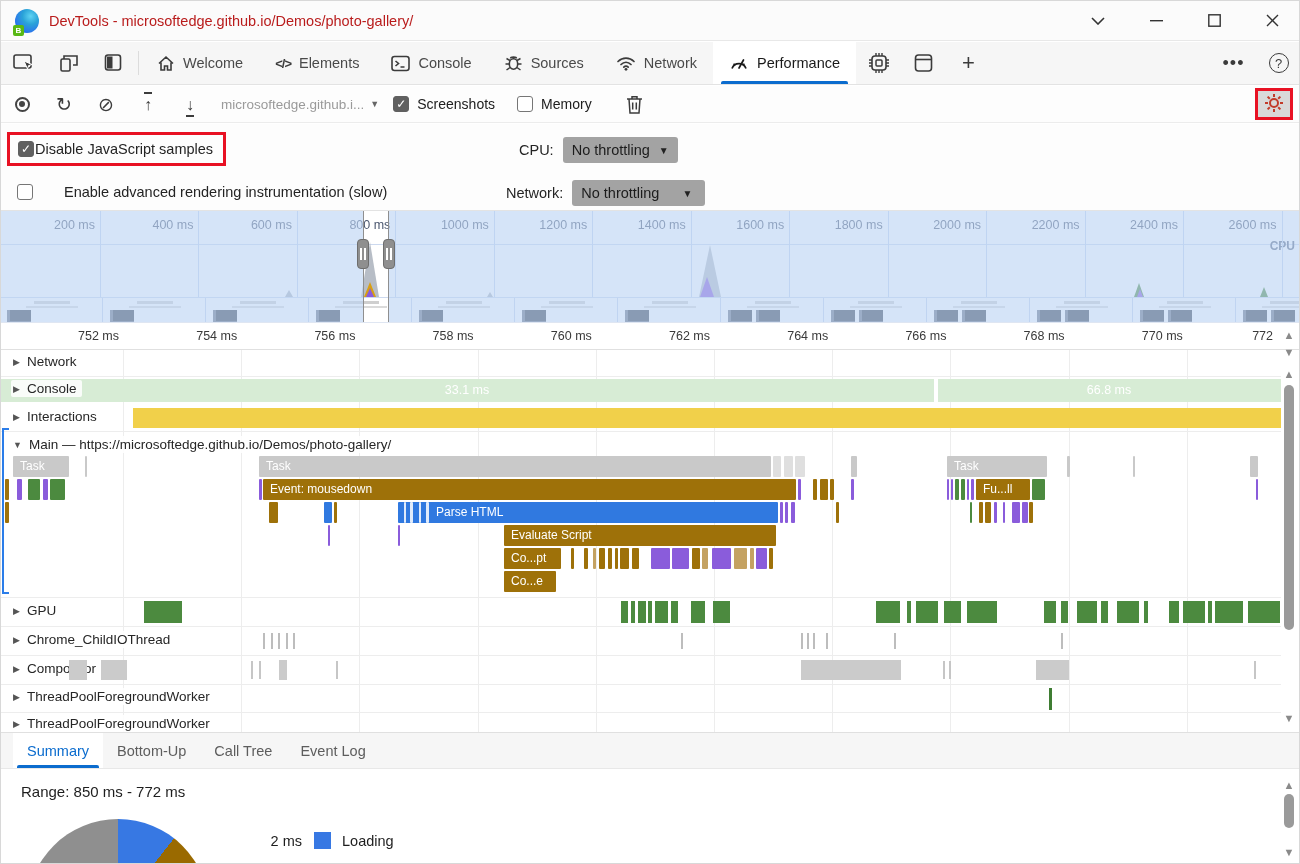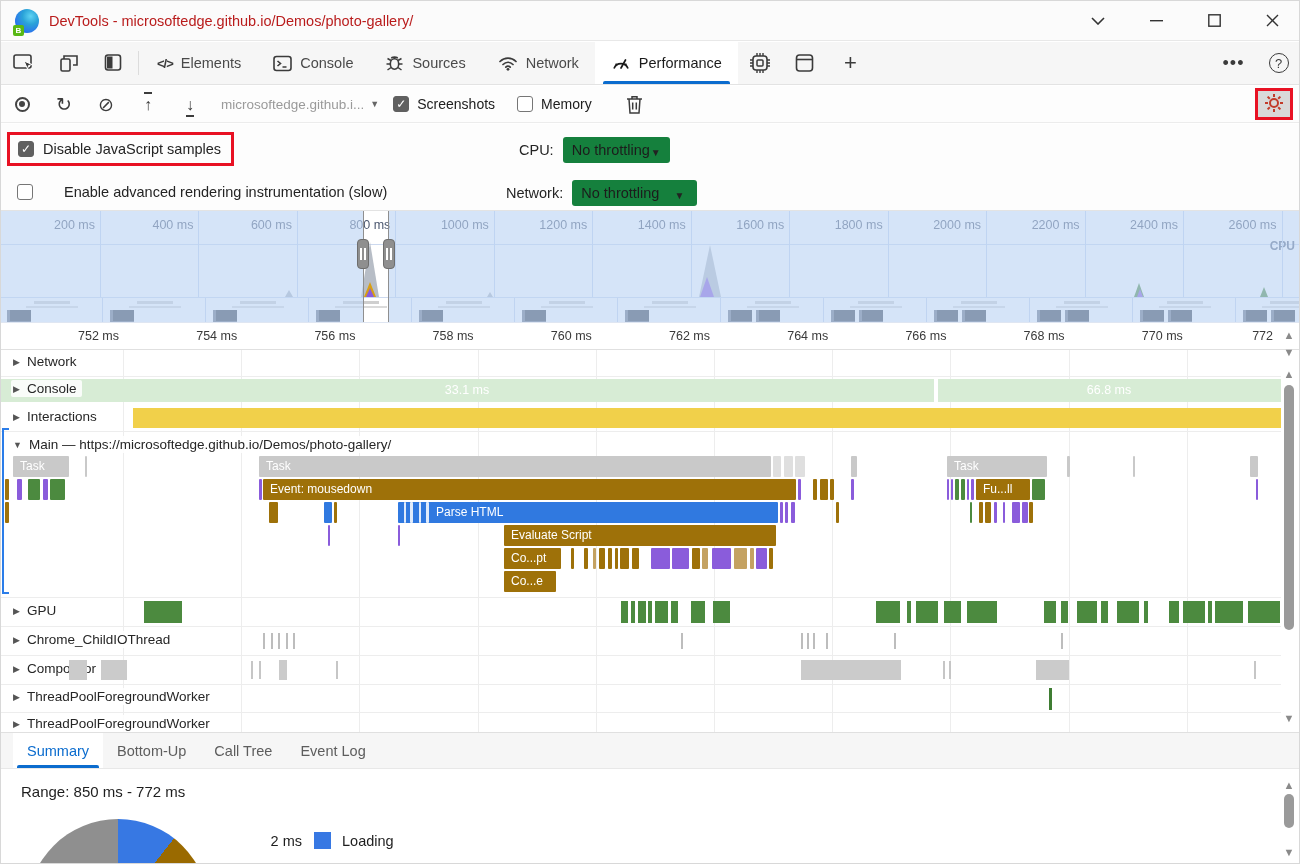--- a/index.html
+++ b/index.html
@@ -53,21 +53,21 @@
   .chk.on { background:#606060; border-color:#606060; color:#fff; font-size:12px; line-height:15px; text-align:center; }
   .chk-label { margin:0 22px 0 8px; color:#202020; }
   .gear-wrap { margin-left:auto; margin-right:8px; width:38px; height:32px; background:#d9d9d9;
                border:3px solid #e81123; display:flex; align-items:center; justify-content:center; }
 
   
   .settings { position:absolute; left:0; top:123px; width:1300px; height:87px; background:#fdfdfd;
               border-bottom:1px solid #e3e3e3; font-size:14.5px; }
   .srow { position:absolute; display:flex; align-items:center; }
   .red-box { border:3px solid #e81123; padding:6px 10px 6px 8px; display:flex; align-items:center; }
-  .sel { background:#15803d; border-radius:3px; padding:5px 9px; display:flex; align-items:flex-end; gap:1px; color:#1c1c1c; }
+  .sel { background:#a3a3a3; border-radius:3px; padding:5px 9px; display:flex; align-items:center; gap:9px; color:#1c1c1c; }
   .sel .dd { font-size:10px; color:#222; }
   .hc-input { width:52px; height:30px; border:1px solid #8f8f8f; border-radius:5px; padding:0 9px;
               font-size:14px; color:#333; display:flex; align-items:center; }
 
   
   .overview { position:absolute; left:0; top:210px; width:1300px; height:112px; background:#fff; overflow:hidden;
               border-bottom:1px solid #dfe6f2; }
   .ov-grid { position:absolute; top:0; width:1px; height:86px; background:#c4d4ee; }
   .ov-tick { position:absolute; top:7px; width:76px; text-align:right; font-size:12.5px; color:#4c5870; }
   .ov-hline { position:absolute; left:0; width:1300px; height:1px; background:#ccd9ef; }
@@ -175,20 +175,28 @@
         </svg>
     </div>
     <div class="ico-btn">
       <svg width="20" height="20" viewBox="0 0 20 20">
           <rect x="1.5" y="2" width="15" height="15" rx="2.5" fill="none" stroke="#3b3b3b" stroke-width="1.6"></rect>
           <rect x="3" y="3.5" width="5.5" height="12" fill="#3b3b3b"></rect>
         </svg>
     </div>
     <div class="vdiv"></div>
     <div class="tab">
+      <span class="glyph">
+        <svg width="18" height="17" viewBox="0 0 18 17">
+            <path d="M2 8.5L9 2l7 6.5M4 7.5V15h3.5v-4h3v4H14V7.5" fill="none" stroke="#3b3b3b" stroke-width="1.6"></path>
+          </svg>
+      </span>
+        <span>Welcome</span>
+    </div>
+    <div class="tab">
       <span class="glyph elements-glyph">&lt;/&gt;</span>
       <span>Elements</span>
     </div>
     <div class="tab">
       <span class="glyph">
         <svg width="19" height="17" viewBox="0 0 19 17">
             <rect x="1" y="1.5" width="17" height="14" rx="2.5" fill="none" stroke="#3b3b3b" stroke-width="1.6"></rect>
             <path d="M4.5 6l3 2.5-3 2.5M9.5 12h4" fill="none" stroke="#3b3b3b" stroke-width="1.6"></path>
           </svg>
       </span>
@@ -279,21 +287,21 @@
               <path d="M11 2v3M11 17v3M2 11h3M17 11h3M4.6 4.6l2.2 2.2M15.2 15.2l2.2 2.2M17.4 4.6l-2.2 2.2M6.8 15.2l-2.2 2.2"></path>
             </g>
           </svg>
       </span>
     </div>
   </div>
 
   <div class="settings">
     <div class="srow red-box" style="left:6px; top:8px;">
       <div class="chk on">✓</div>
-      <div style="margin-left:9px;">Disable JavaScript samples</div>
+      <div style="margin-left:1px;">Disable JavaScript samples</div>
     </div>
     <div class="srow" style="left:16px; top:60px;gap:20px;">
       <div class="chk"></div>
       <div style="margin-left:11px;">Enable advanced rendering instrumentation (slow)</div>
     </div>
     <div class="srow" style="left:518px; top:13px;">
       <span>CPU:</span>
       <div class="sel" style="margin-left:9px;">
         <span>No throttling</span>
           <span class="dd">▼</span>

